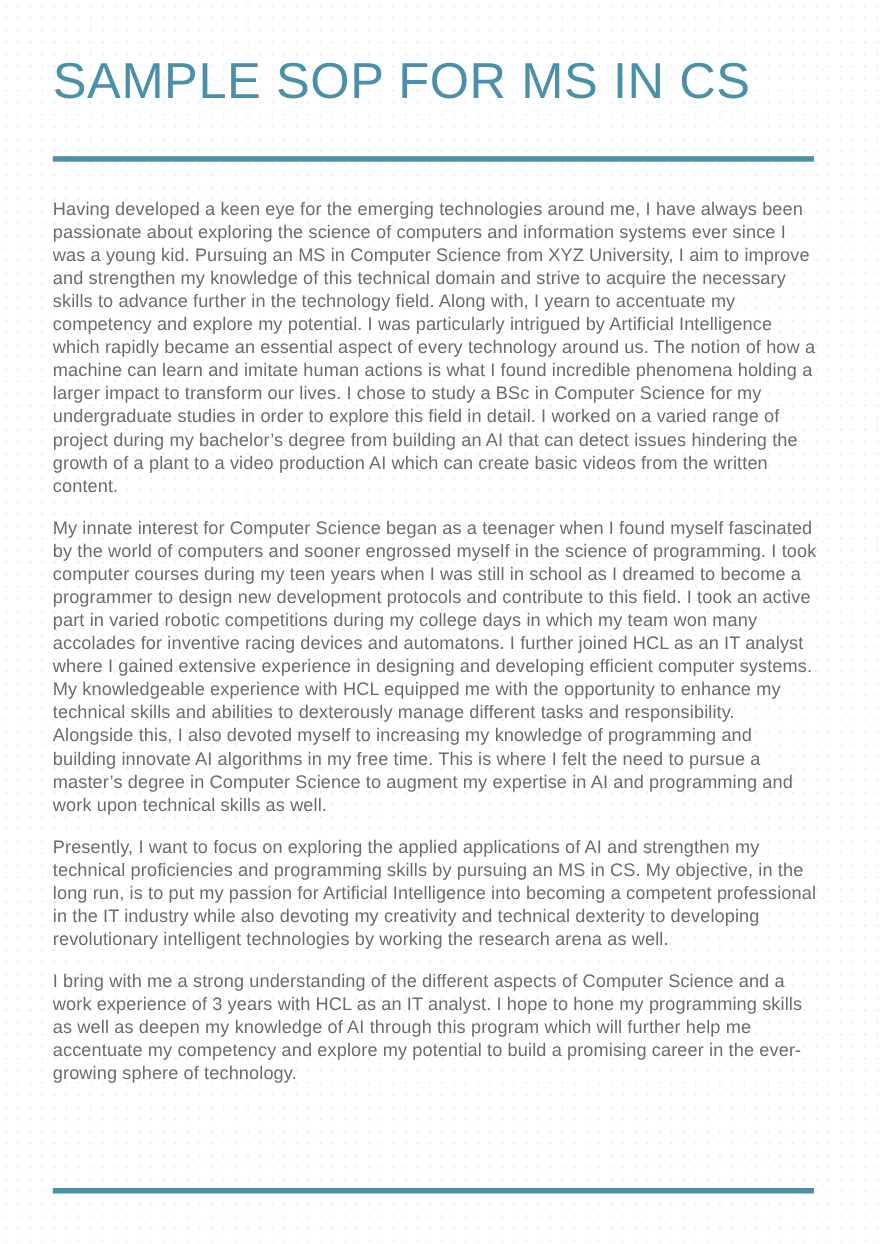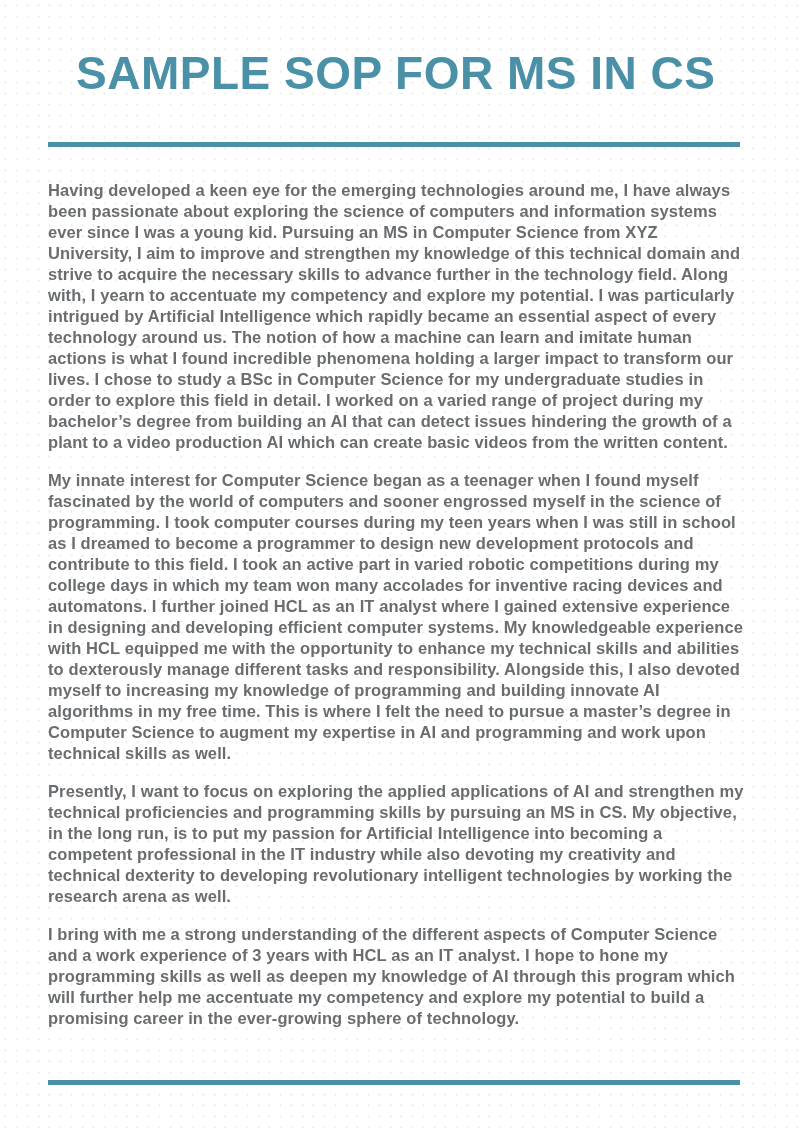--- a/index.html
+++ b/index.html
@@ -21,25 +21,24 @@
     overflow: hidden;
   }
 
   .page-title {
     position: absolute;
     top: 48px;
     left: 48px;
     width: 704px;
     font-size: 46px;
     line-height: 1.1;
-    font-weight: 700;
+    font-weight: 400;
     letter-spacing: 0.5px;
     color: var(--accent);
     white-space: nowrap;
-    margin-left: 28px;
   }
 
   .rule {
     position: absolute;
     left: 48px;
     width: 692px;
     height: 5px;
     background: var(--accent);
   }
   .rule.title-rule { top: 142px; }
@@ -48,21 +47,21 @@
   .content {
     position: absolute;
     top: 180px;
     left: 48px;
     width: 696px;
     color: var(--body-text);
     font-size: 16.5px;
     line-height: 21px;
     letter-spacing: 0.1px;
   }
-  .content p { margin-bottom: 17px; font-weight: bold; }
+  .content p { margin-bottom: 17px; }
   .content p:last-child { margin-bottom: 0; }
 </style>
 </head>
 <body>
 
 <div class="page">
 
   <h1 class="page-title">SAMPLE SOP FOR MS IN CS</h1>
 
   <div class="rule title-rule"></div>

